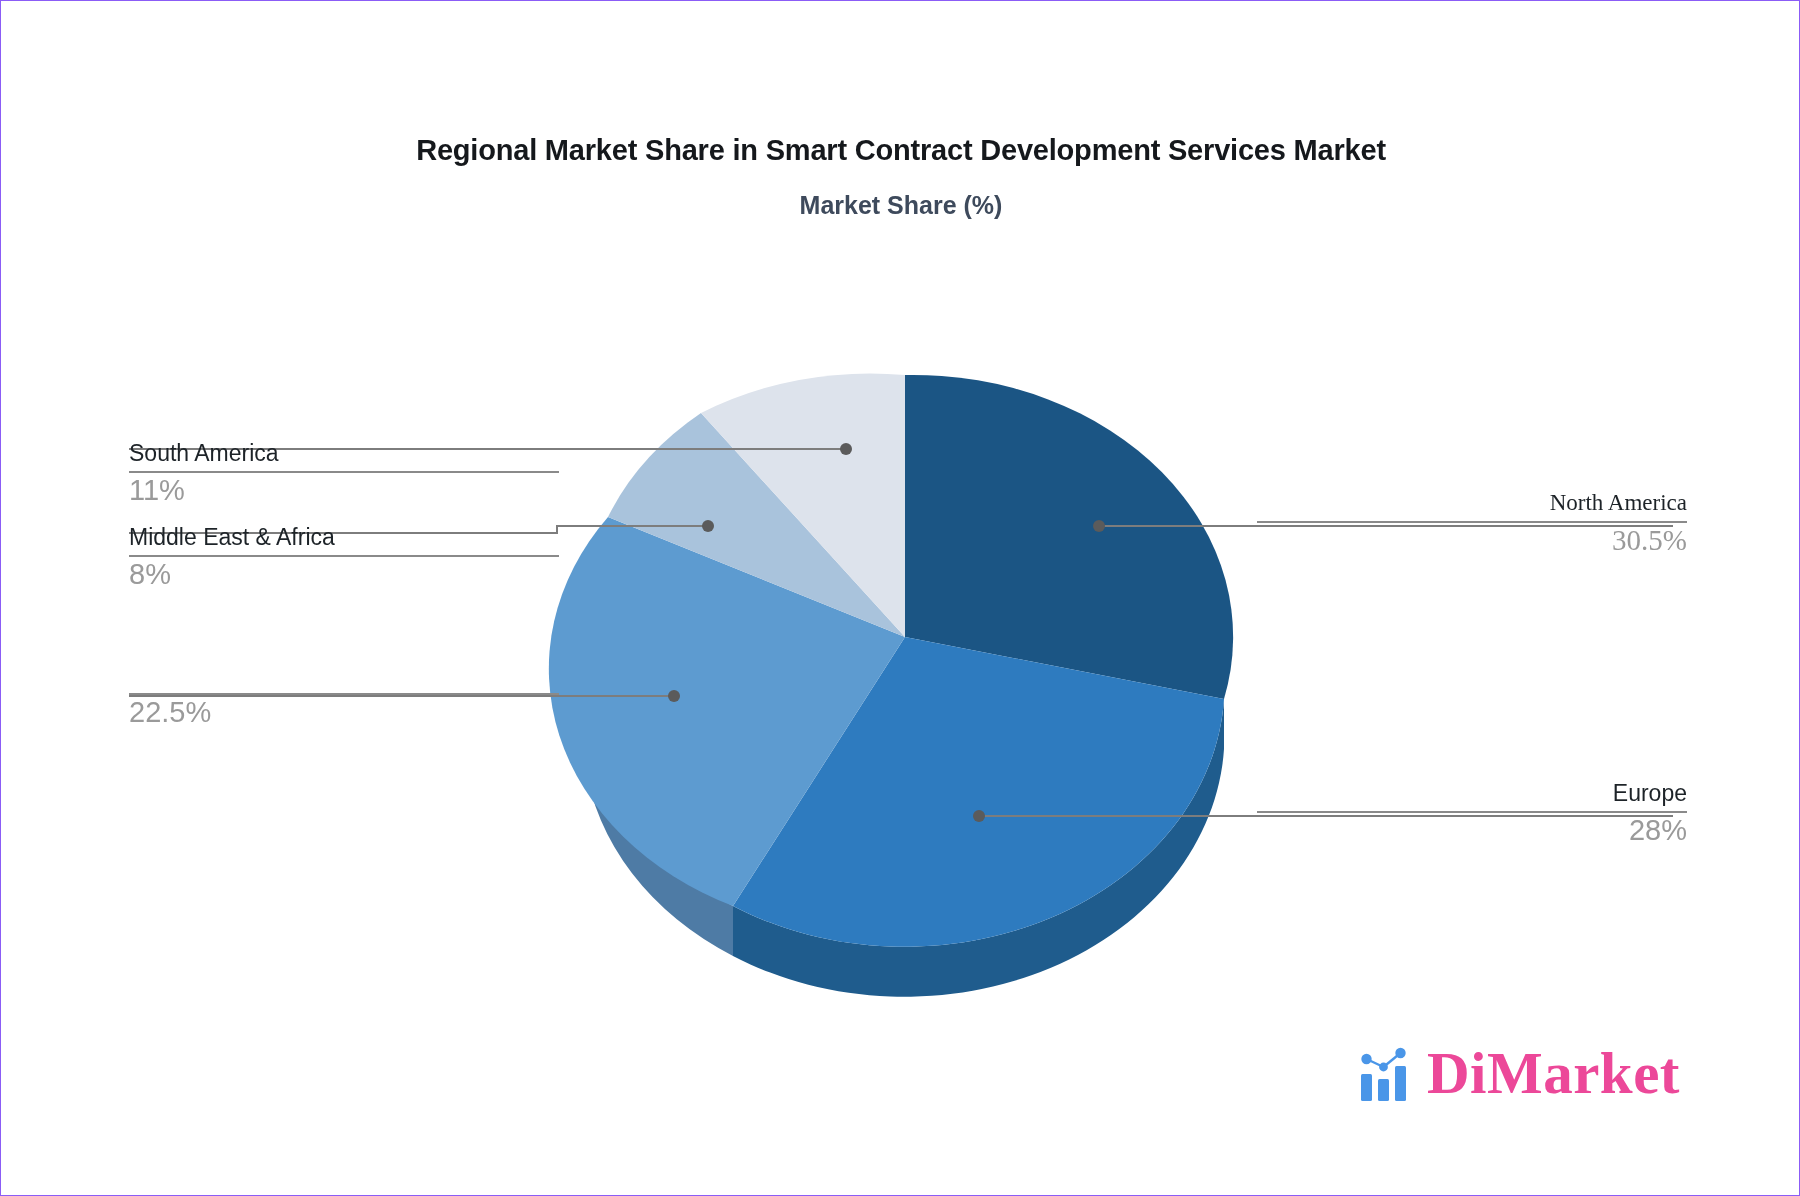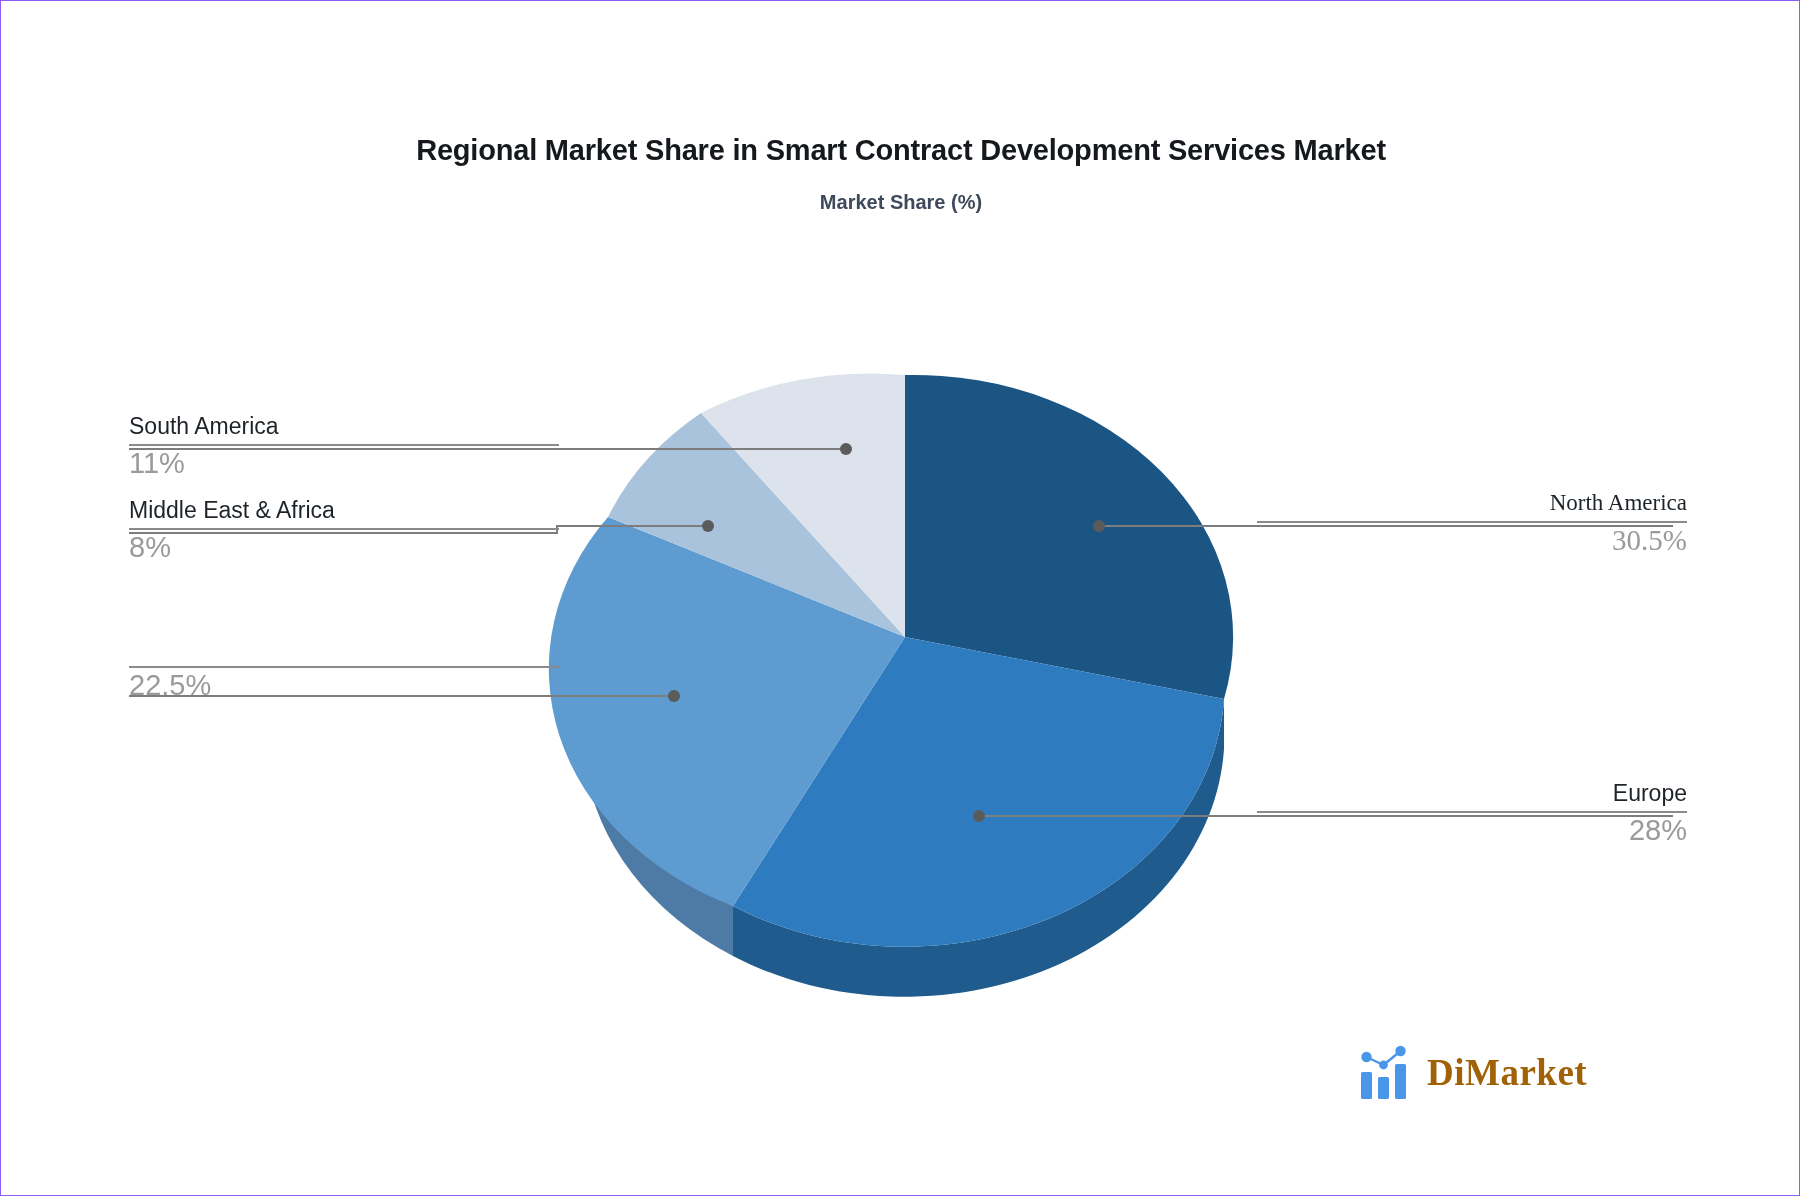--- a/index.html
+++ b/index.html
@@ -31,21 +31,21 @@
     font-weight: bold;
     color: #15181c;
     letter-spacing: -0.2px;
   }
   #chart-subtitle {
     position: absolute;
     top: 190px;
     left: 0;
     width: 1800px;
     text-align: center;
-    font-size: 20px;
+    font-size: 25px;
     font-weight: bold;
     color: #3e4a5c;
   }
 
   
   #pie-svg {
     position: absolute;
     left: 0;
     top: 0;
     width: 1800px;
@@ -67,44 +67,44 @@
     height: 0;
     border-top: 2px solid #8a8a8a;
     margin: 3px 0 2px 0;
   }
   .callout .cl-value {
     font-size: 29px;
     color: #9a9a9a;
     line-height: 30px;
     white-space: nowrap;
   }
-  .callout.left  { text-align: left;  left: 128px; }
+  .callout.left  { text-align: left;  left: 128px; margin-top: 27px; }
   .callout.right { text-align: right; right: 112px; }
 
   #callout-south-america      { top: 410px; }
   #callout-middle-east-africa { top: 494px; }
   #callout-asia-pacific       { top: 662px; }
   #callout-north-america      { top: 487px; font-family: Liberation Serif, serif; }
   #callout-europe             { top: 777px; }
 
   
   #logo {
     position: absolute;
     left: 1358px;
     top: 1043px;
     display: flex;
     align-items: center;
     gap: 10px;
   }
   #logo .logo-mark { display: block; }
   #logo .logo-text {
     font-family: "Liberation Serif", serif;
-    font-size: 37px;
+    font-size: 59px;
     font-weight: bold;
-    color: #a16207;
+    color: #ec4899;
     letter-spacing: 0.5px;
     line-height: 1;
   }
 </style>
 </head>
 <body>
 
 <div id="canvas">
 
   <div id="chart-title">Regional Market Share in Smart Contract Development Services Market</div>

